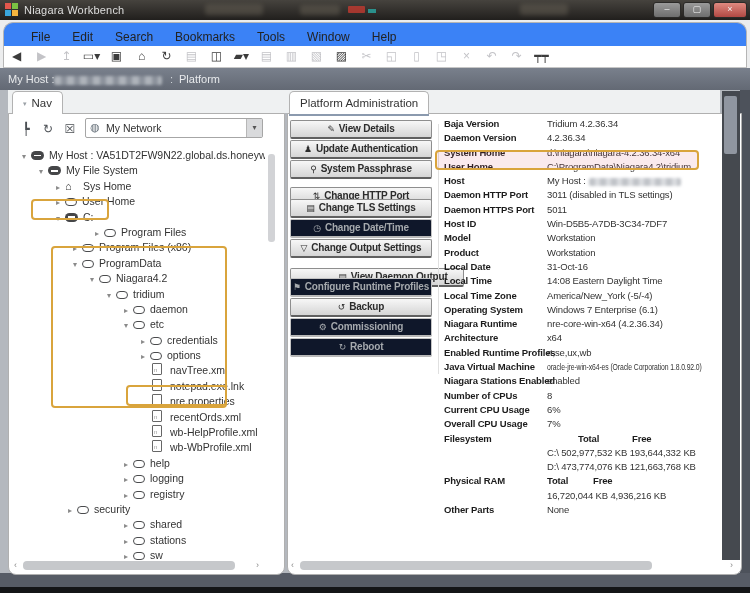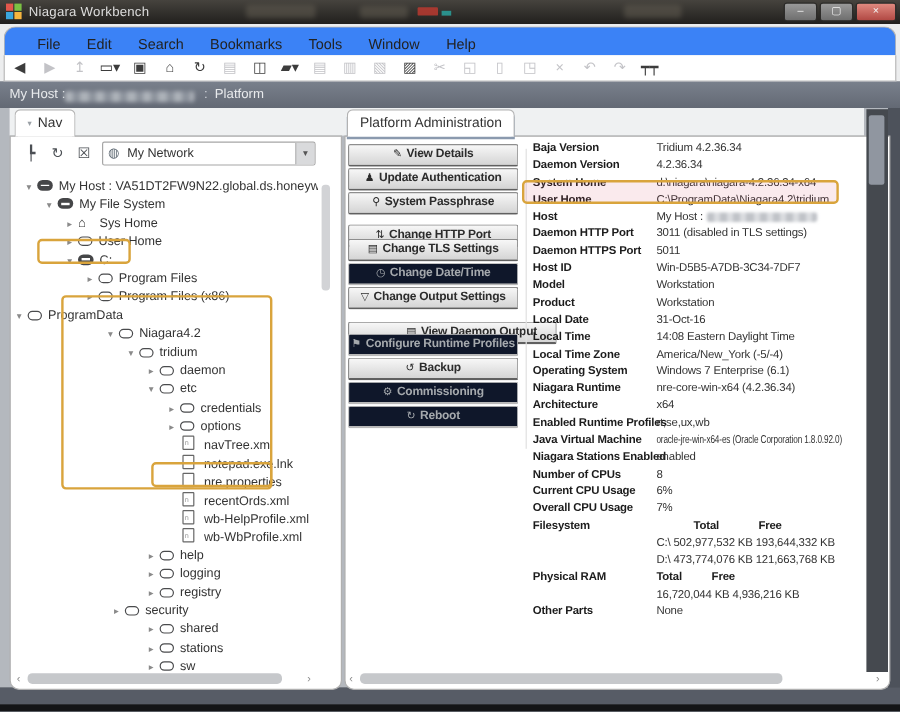--- a/index.html
+++ b/index.html
@@ -169,39 +169,39 @@
     <span class="combo-globe">◍</span>
     <span class="combo-text">My Network</span>
     <span class="combo-caret">▾</span>
   </div>
   <div class="abs tree" id="tree">
       <div class="trow" style="padding-left: 8px;"><span class="tw">▾</span><span class="ni dark"></span><span>My Host : VA51DT2FW9N22.global.ds.honeywell.com (testStatio</span></div>
       <div class="trow" style="padding-left: 25px;"><span class="tw">▾</span><span class="ni dark"></span><span>My File System</span></div>
       <div class="trow" style="padding-left: 42px;"><span class="tw">▸</span><span class="home-ic">⌂</span><span>Sys Home</span></div>
       <div class="trow" style="padding-left: 42px;"><span class="tw">▸</span><span class="ni light"></span><span>User Home</span></div>
       <div class="trow" style="padding-left: 42px;"><span class="tw">▾</span><span class="ni dark"></span><span>C:</span></div>
-      <div class="trow" style="padding-left: 59px;"><span class="tw">▸</span><span class="ni light"></span><span>Program Files</span></div>
+      <div class="trow" style="padding-left: 59px; margin-left: 22px;"><span class="tw">▸</span><span class="ni light"></span><span>Program Files</span></div>
       <div class="trow" style="padding-left: 59px;"><span class="tw">▸</span><span class="ni light"></span><span>Program Files (x86)</span></div>
-      <div class="trow" style=""><span class="tw">▾</span><span class="ni light"></span><span>ProgramData</span></div>
+      <div class="trow" style="padding-left: 59px;"><span class="tw">▾</span><span class="ni light"></span><span>ProgramData</span></div>
       <div class="trow" style="padding-left: 76px;"><span class="tw">▾</span><span class="ni light"></span><span>Niagara4.2</span></div>
       <div class="trow" style="padding-left: 93px;"><span class="tw">▾</span><span class="ni light"></span><span>tridium</span></div>
       <div class="trow" style="padding-left: 110px;"><span class="tw">▸</span><span class="ni light"></span><span>daemon</span></div>
       <div class="trow" style="padding-left: 110px;"><span class="tw">▾</span><span class="ni light"></span><span>etc</span></div>
       <div class="trow" style="padding-left: 127px;"><span class="tw">▸</span><span class="ni light"></span><span>credentials</span></div>
       <div class="trow" style="padding-left: 127px;"><span class="tw">▸</span><span class="ni light"></span><span>options</span></div>
       <div class="trow" style="padding-left: 127px;"><span class="tw"></span><span class="fi xml"></span><span>navTree.xml</span></div>
       <div class="trow" style="padding-left: 127px;"><span class="tw"></span><span class="fi"></span><span>notepad.exe.lnk</span></div>
       <div class="trow" style="padding-left: 127px;"><span class="tw"></span><span class="fi"></span><span>nre.properties</span></div>
       <div class="trow" style="padding-left: 127px;"><span class="tw"></span><span class="fi xml"></span><span>recentOrds.xml</span></div>
       <div class="trow" style="padding-left: 127px;"><span class="tw"></span><span class="fi xml"></span><span>wb-HelpProfile.xml</span></div>
       <div class="trow" style="padding-left: 127px;"><span class="tw"></span><span class="fi xml"></span><span>wb-WbProfile.xml</span></div>
       <div class="trow" style="padding-left: 110px;"><span class="tw">▸</span><span class="ni light"></span><span>help</span></div>
       <div class="trow" style="padding-left: 110px;"><span class="tw">▸</span><span class="ni light"></span><span>logging</span></div>
       <div class="trow" style="padding-left: 110px;"><span class="tw">▸</span><span class="ni light"></span><span>registry</span></div>
-      <div class="trow" style="padding-left: 81px;"><span class="tw">▸</span><span class="ni light"></span><span>security</span></div>
+      <div class="trow" style="padding-left: 54px;"><span class="tw">▸</span><span class="ni light"></span><span>security</span></div>
       <div class="trow" style="padding-left: 110px;"><span class="tw">▸</span><span class="ni light"></span><span>shared</span></div>
       <div class="trow" style="padding-left: 110px;"><span class="tw">▸</span><span class="ni light"></span><span>stations</span></div>
       <div class="trow" style="padding-left: 110px;"><span class="tw">▸</span><span class="ni light"></span><span>sw</span></div>
     </div>
   <div class="abs nav-vthumb"></div>
   <div class="abs hsb nav-hsb">
     <span class="arr a-l">‹</span>
     <span class="thumb"></span>
     <span class="arr a-r">›</span>
   </div>

